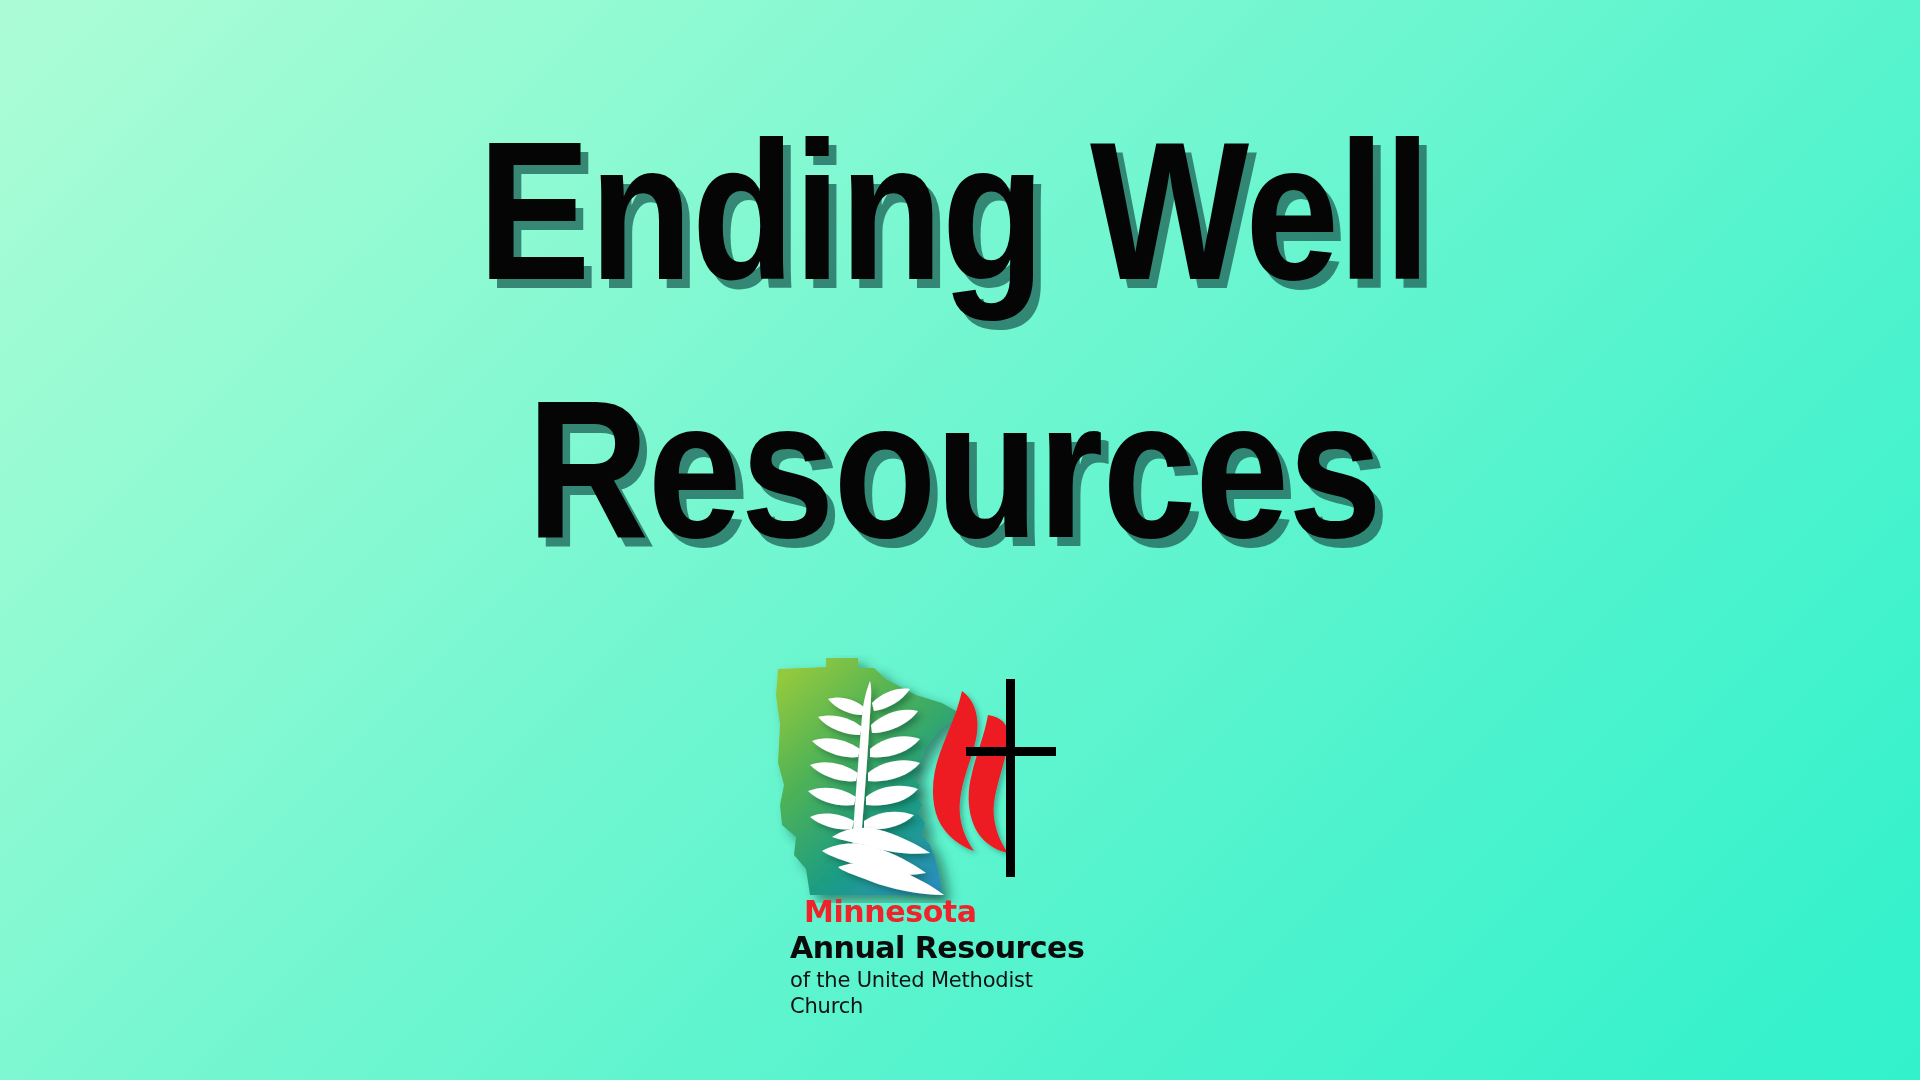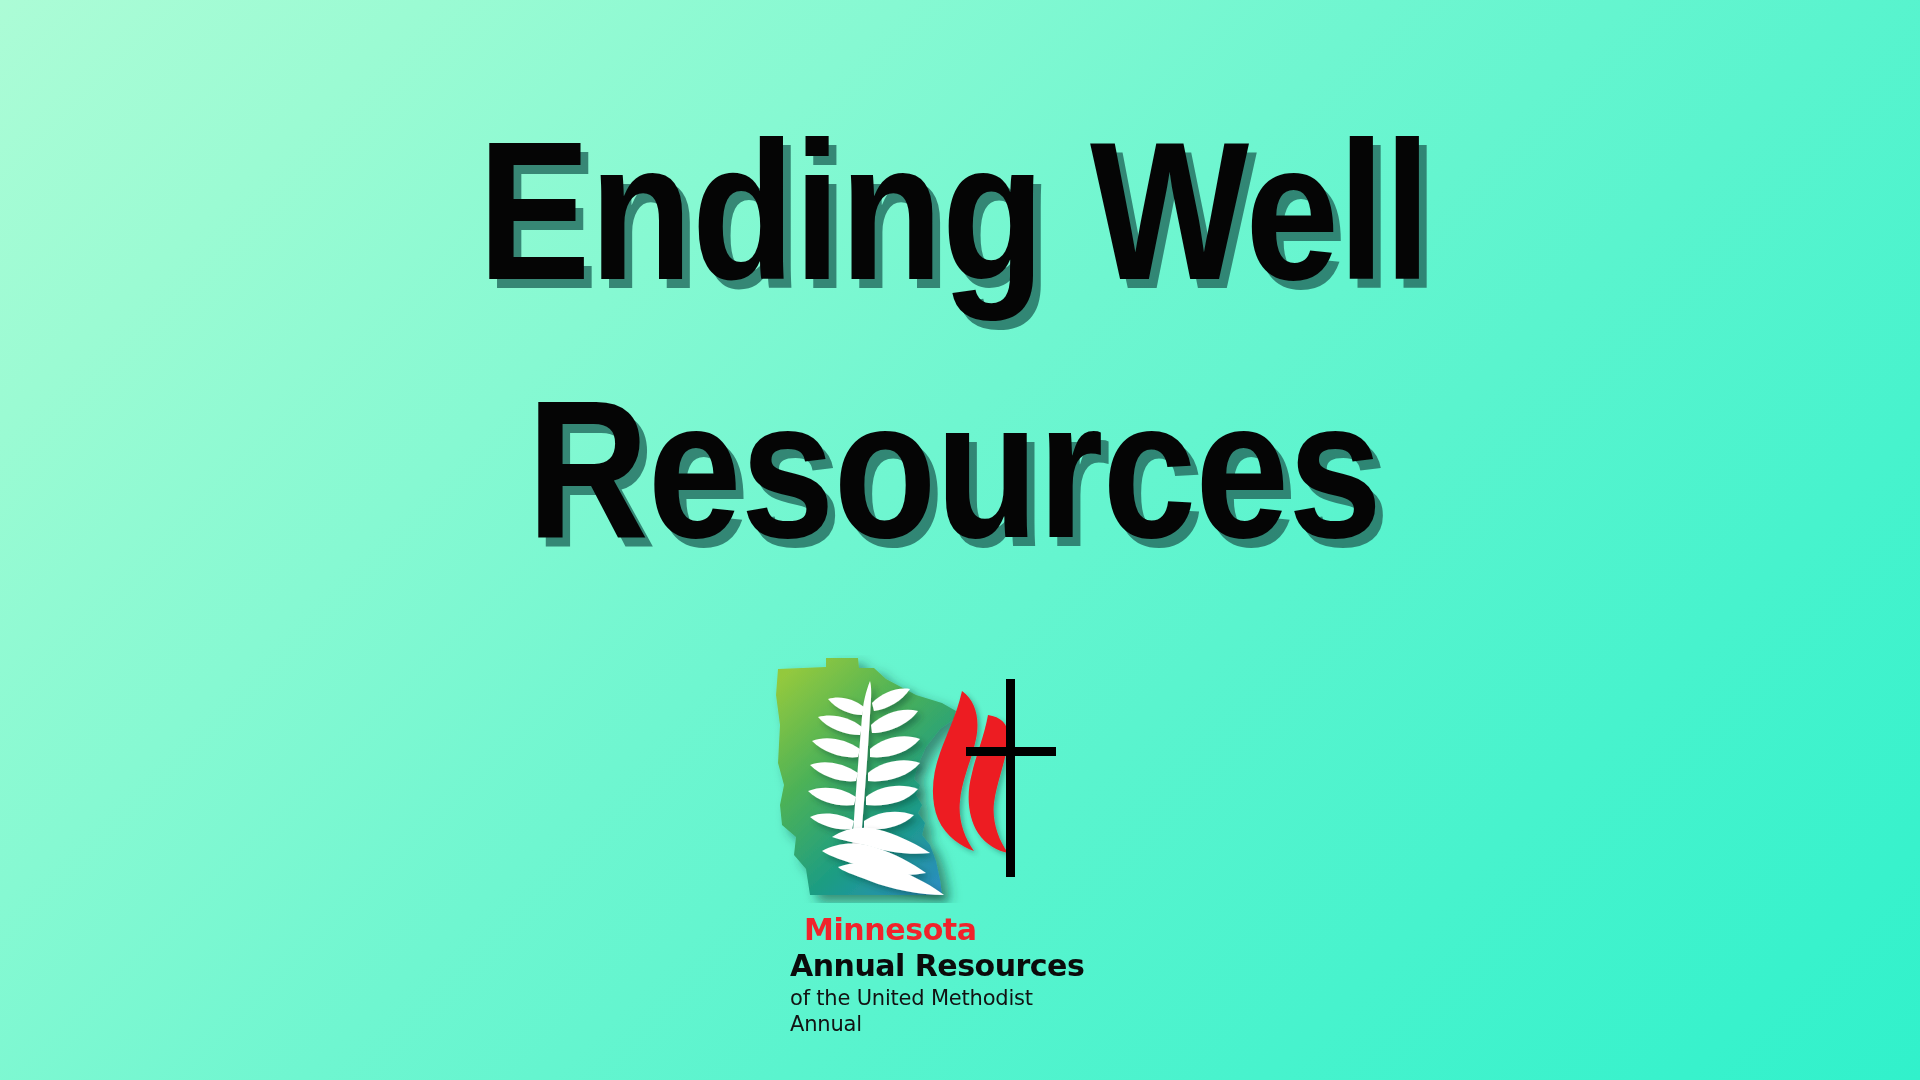--- a/index.html
+++ b/index.html
@@ -70,21 +70,21 @@
     left: 0;
     top: 0;
     width: 300px;
     height: 248px;
   }
   #logo-mark svg { display: block; }
 
   #logo-wordmark {
     position: absolute;
     left: 20px;
-    top: 258px;
+    top: 240px;
     width: 320px;
     text-align: left;
   }
 
   #wordmark-line-1 {
     display: block;
     font-family: "DejaVu Sans", sans-serif;
     font-weight: bold;
     font-size: 30px;
     line-height: 34px;
@@ -242,18 +242,18 @@
             <rect x="236" y="24" width="9" height="198"></rect>
             <rect x="196" y="92" width="90" height="9"></rect>
           </g>
         </g>
       </svg>
     </div>
 
     <div id="logo-wordmark">
       <span id="wordmark-line-1">Minnesota</span>
       <span id="wordmark-line-2">Annual Resources</span>
-      <span id="wordmark-line-3">of the United Methodist Annual</span>
+      <span id="wordmark-line-3">of the United Methodist Church</span>
     </div>
 
   </div>
 
 </div>
 
 </body></html>

